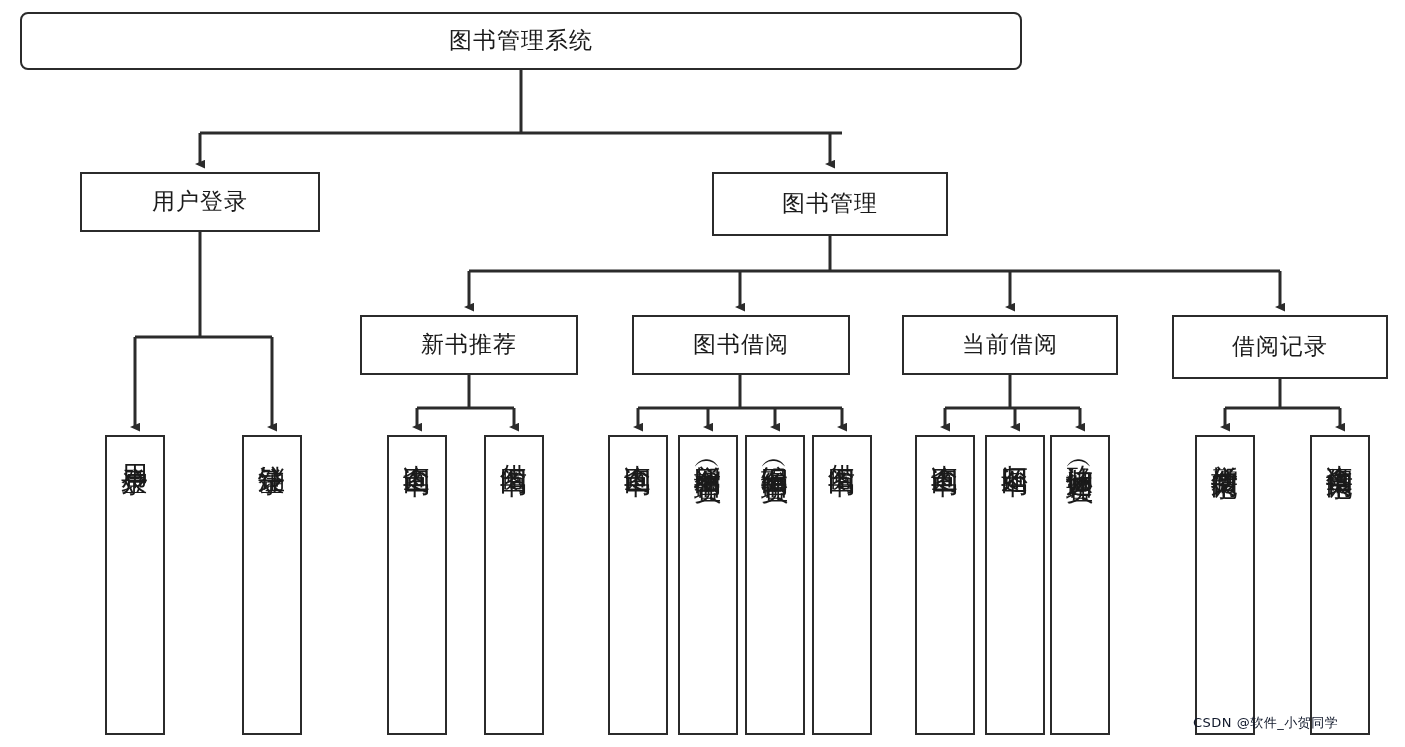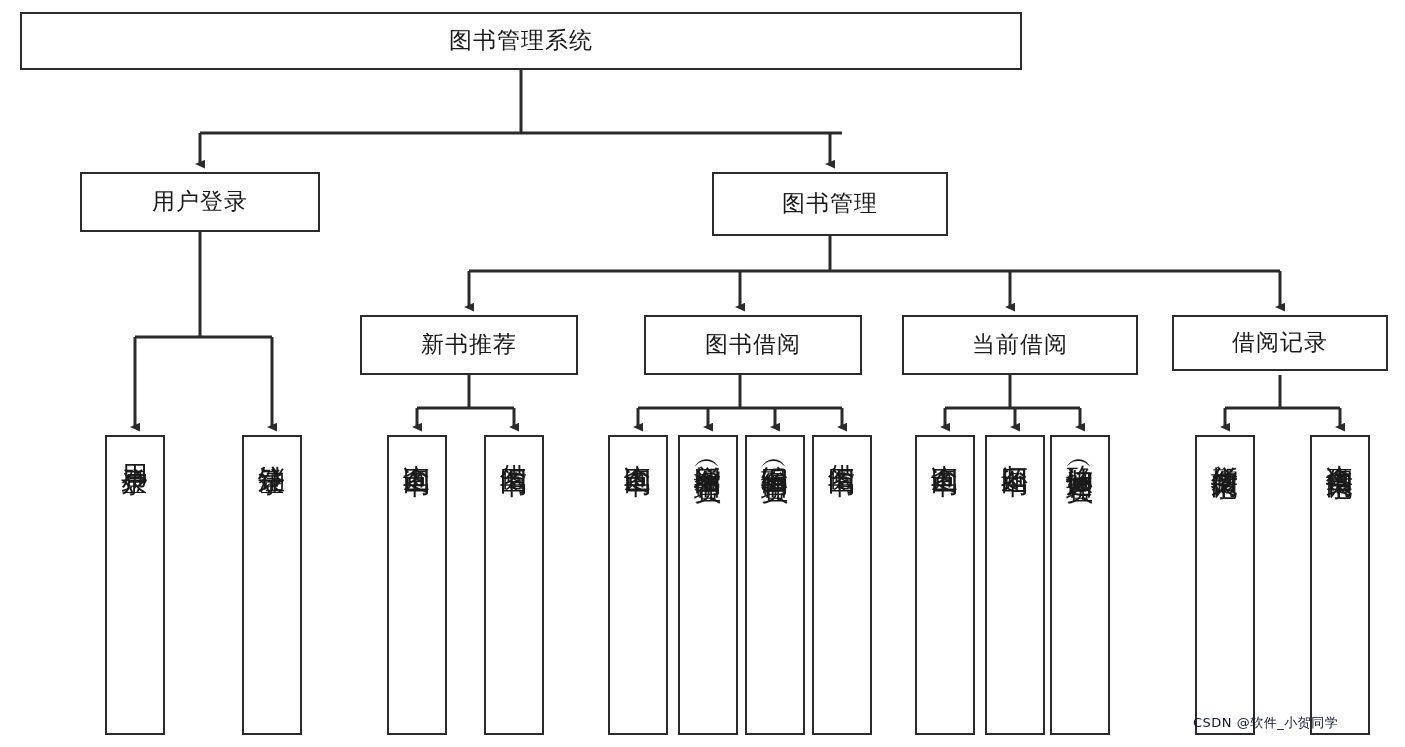--- a/index.html
+++ b/index.html
@@ -112,41 +112,41 @@
       <path d="M1015,408 L1015,427" marker-end="url(#arrow)"></path>
       <path d="M1080,408 L1080,427" marker-end="url(#arrow)"></path>
 
       <path d="M1280,375 L1280,408"></path>
       <path d="M1225,408 L1340,408"></path>
       <path d="M1225,408 L1225,427" marker-end="url(#arrow)"></path>
       <path d="M1340,408 L1340,427" marker-end="url(#arrow)"></path>
     </g>
   </svg>
 
-  <div class="node horiz" style="left:20px; top:12px; width:1002px; height:58px;">
+  <div class="node horiz" style="left:20px; top:12px; width:1002px; height:58px;border-radius:8px;">
     <span class="label">图书管理系统</span>
   </div>
 
   <div class="node horiz" style="left:80px; top:172px; width:240px; height:60px;">
     <span class="label">用户登录</span>
   </div>
   <div class="node horiz" style="left:712px; top:172px; width:236px; height:64px;">
     <span class="label">图书管理</span>
   </div>
 
   <div class="node horiz" style="left:360px; top:315px; width:218px; height:60px;font-family:Liberation Serif, serif;">
     <span class="label">新书推荐</span>
   </div>
-  <div class="node horiz" style="left:632px; top:315px; width:218px; height:60px;margin-left:12px;">
+  <div class="node horiz" style="left:632px; top:315px; width:218px; height:60px;">
     <span class="label">图书借阅</span>
   </div>
-  <div class="node horiz" style="left:902px; top:315px; width:236px; height:60px;">
+  <div class="node horiz" style="left:902px; top:315px; width:216px; height:60px;">
     <span class="label">当前借阅</span>
   </div>
-  <div class="node horiz" style="left:1172px; top:315px; width:216px; height:56px;">
+  <div class="node horiz" style="left:1172px; top:315px; width:216px; height:64px;">
     <span class="label">借阅记录</span>
   </div>
 
   <div class="node vert" style="left:105px; top:435px; width:60px; height:300px;">
     <span class="label">用户登录</span>
   </div>
   <div class="node vert" style="left:242px; top:435px; width:60px; height:300px;">
     <span class="label">注销登录</span>
   </div>
 

